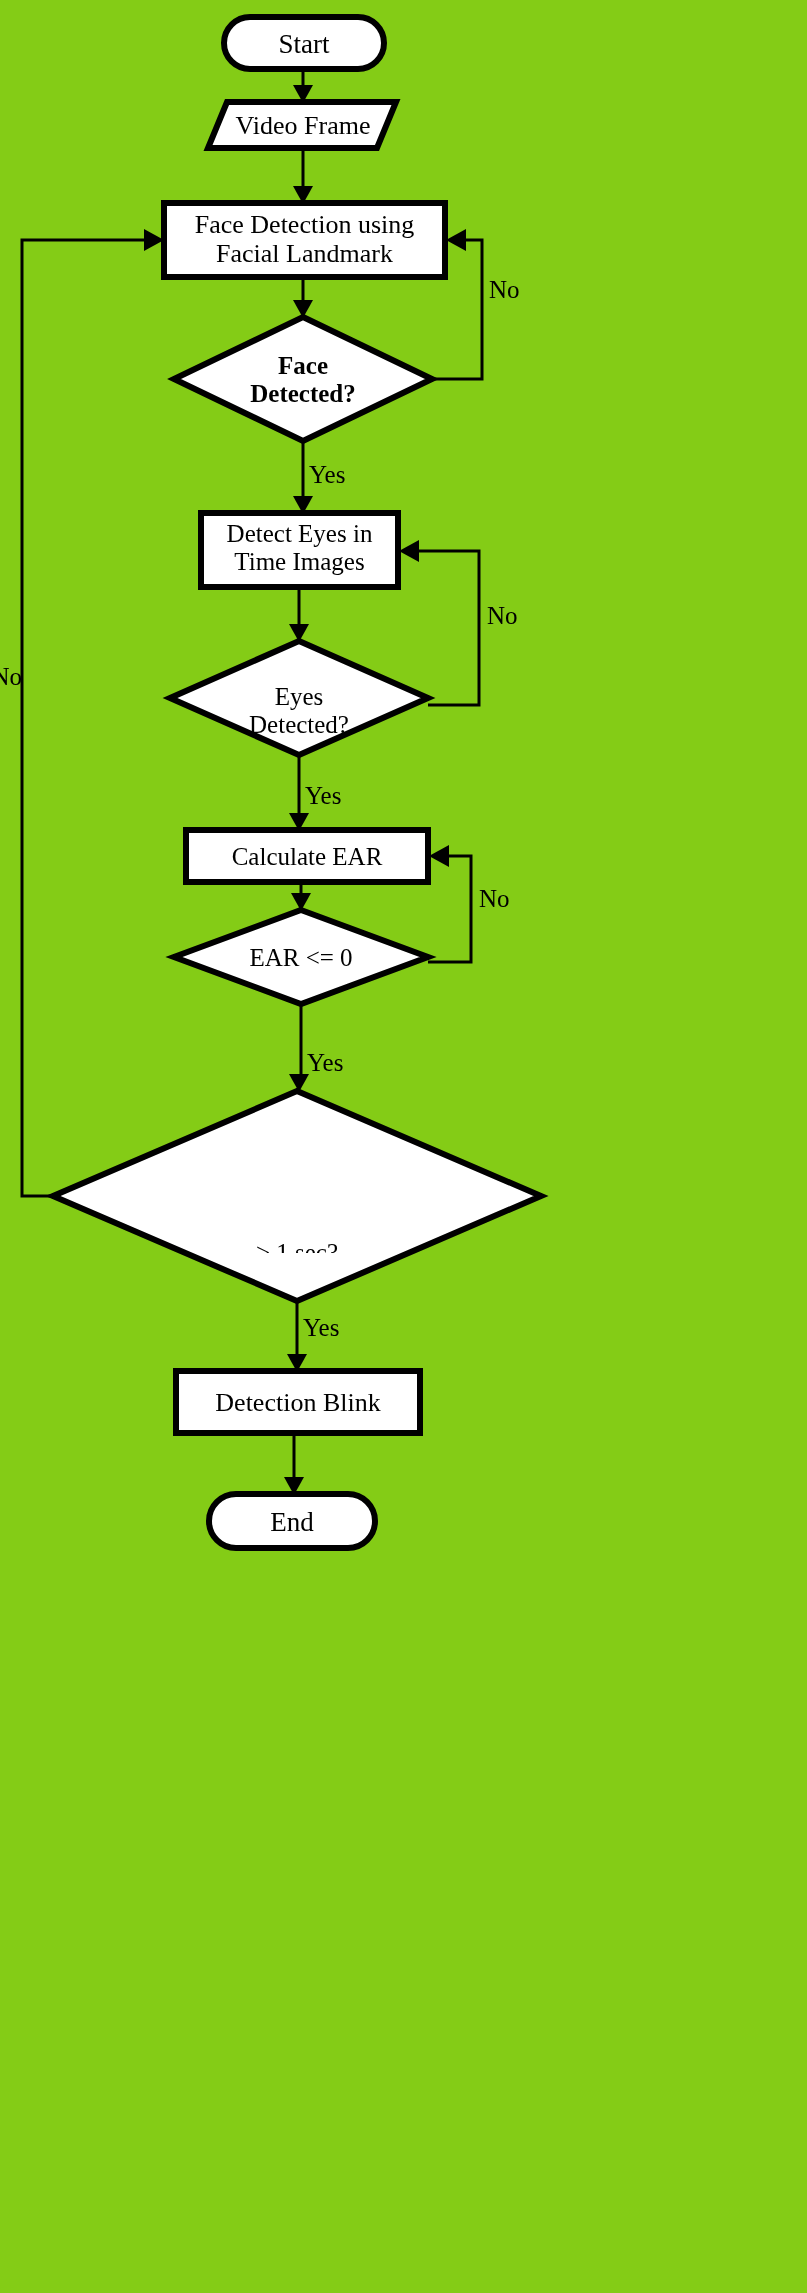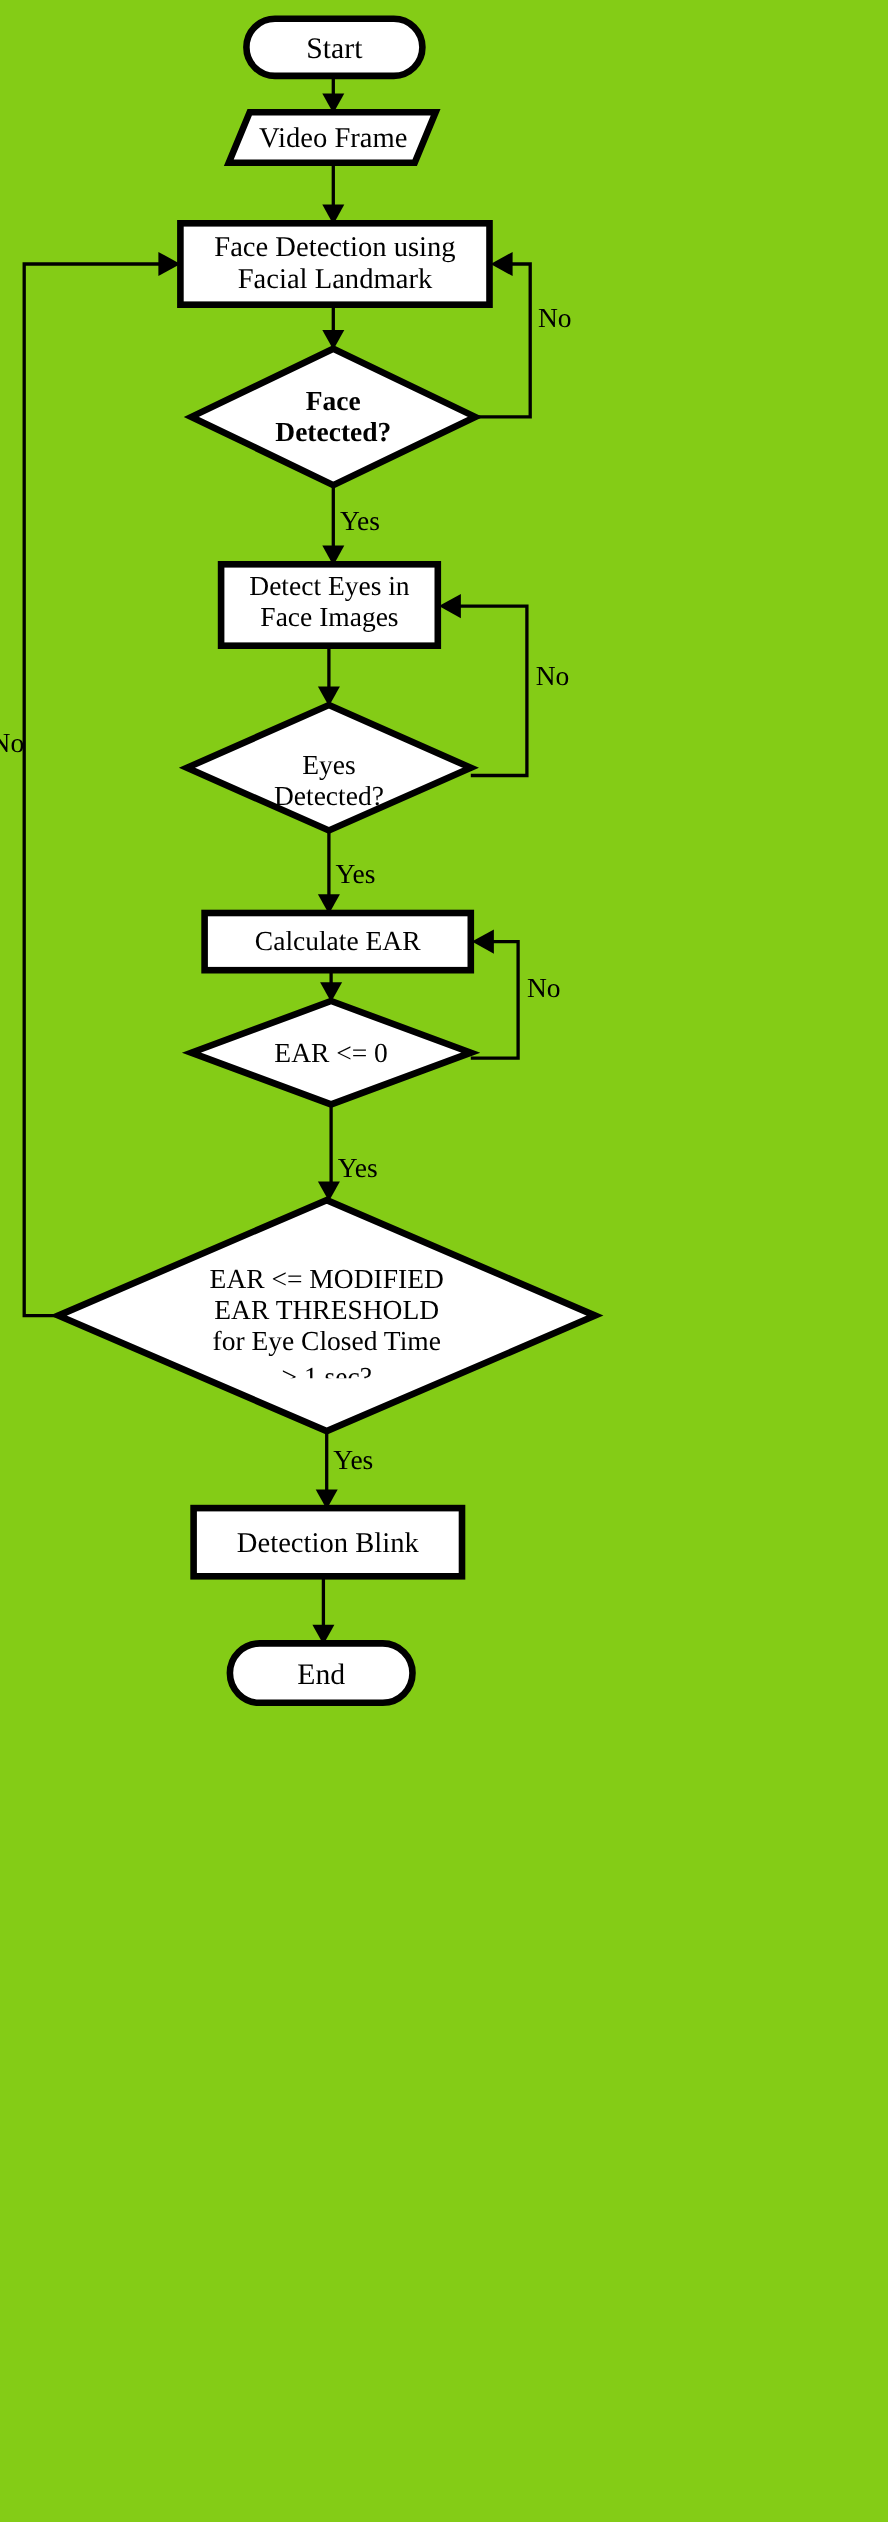--- a/index.html
+++ b/index.html
@@ -144,32 +144,29 @@
 
   <div class="node-label" style="left:213px; top:111px; width:180px; font-size:26px;">Video Frame</div>
 
   <div class="node-label" style="left:164px; top:210px; width:281px; font-size:26px;">Face Detection using
 Facial Landmark</div>
 
   <div class="node-label" style="left:223px; top:352px; width:160px; font-size:25px;font-weight:bold;">Face
 Detected?</div>
 
   <div class="node-label" style="left:201px; top:520px; width:197px; font-size:25px;">Detect Eyes in
-Face Images</div>
+Time Images</div>
 
   <div class="node-label" style="left:219px; top:671px; width:160px; font-size:25px;margin-top:12px;">Eyes
 Detected?</div>
 
   <div class="node-label" style="left:186px; top:843px; width:242px; font-size:25px;">Calculate EAR</div>
 
   <div class="node-label" style="left:201px; top:944px; width:200px; font-size:25px;">EAR &lt;= 0</div>
 
-  <div class="node-label" style="left:147px; top:1150px; width:300px; font-size:25px;">EAR &lt;= MODIFIED
-EAR THRESHOLD
-for Eye Closed Time</div>
 
   <div class="clip-line" style="left:147px; top:1240px; width:300px; height:13px; line-height:25px;">&gt; 1 sec?</div>
 
   <div class="node-label" style="left:176px; top:1388px; width:244px; font-size:26px;">Detection Blink</div>
 
   <div class="node-label" style="left:209px; top:1507px; width:166px; font-size:27px;">End</div>
 
   <div class="edge-label" style="left:489px; top:277px;">No</div>
 
   <div class="edge-label" style="left:309px; top:462px;">Yes</div>

